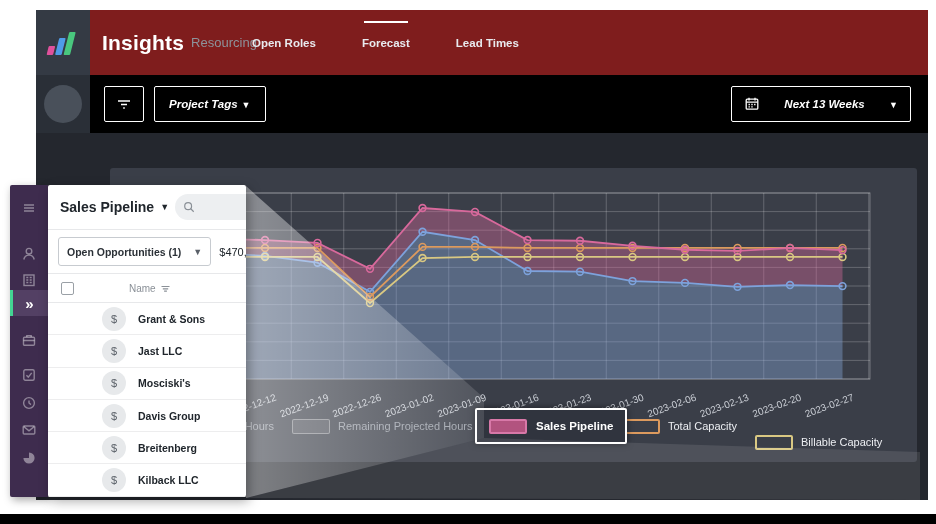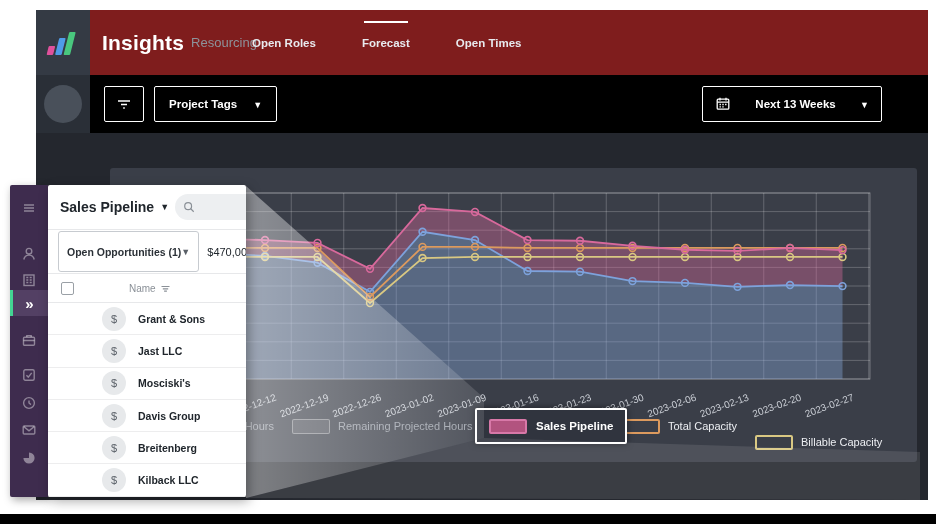--- a/index.html
+++ b/index.html
@@ -20,24 +20,24 @@
   .tab { position:relative; color:#e8eaee; font-size:11.5px; font-weight:bold; cursor:pointer; padding:6px 2px; }
   .tab.active::before { content:""; position:absolute; top:-10px; left:50%; transform:translateX(-50%); width:44px; height:2.5px; background:#fff; }
 
   
   #rail-avatar { left:0; top:65px; width:54px; height:58px; background:#2a2f37; }
   #rail-avatar .circle { position:absolute; left:8px; top:10px; width:38px; height:38px; border-radius:50%; background:#49505a; }
   #rail-funnel { left:0; top:123px; width:54px; height:52px; background:#363c46; display:flex; align-items:center; justify-content:center; }
 
   
   #toolbar { left:54px; top:65px; width:838px; height:58px; background:#000; }
-  .tb-btn { position:absolute; top:11px; height:36px; border:1.5px solid #fff; border-radius:2px; background:#000; color:#fff; display:flex; align-items:center; justify-content:center; gap:16px; font-size:11.5px; font-weight:bold; cursor:pointer; }
+  .tb-btn { position:absolute; top:11px; height:36px; border:1.5px solid #fff; border-radius:2px; background:#000; color:#fff; display:flex; align-items:center; justify-content:center; gap:4px; font-size:11.5px; font-weight:bold; cursor:pointer;font-style:italic; }
   #filter-btn { left:14px; width:40px; }
   #project-tags-btn { left:64px; padding:0 14px; }
-  #daterange-btn { left:612px; width:180px; padding:0 12px; justify-content:space-between; }
+  #daterange-btn { left:641px; width:180px; padding:0 12px; justify-content:space-between; }
   .caret { font-size:9px; line-height:1; position:relative; top:1px; }
 
   
   #content { left:0; top:123px; width:892px; height:367px; background:#24272e; }
   #card { left:74px; top:35px; width:807px; height:294px; background:#3a3e48; border-radius:3px; }
   #chart-svg { position:absolute; left:0; top:0; }
 
   
   .legend-item { position:absolute; display:flex; align-items:center; gap:8px; height:20px; cursor:pointer; }
   .swatch { width:38px; height:15px; border-radius:2px; flex:0 0 auto; }
@@ -60,21 +60,21 @@
   .side-icon .chev { font-size:15px; font-weight:bold; letter-spacing:-1px; }
 
   
   #list-panel { left:48px; top:185px; width:198px; height:312px; background:#fff; z-index:31; box-shadow:3px 4px 12px rgba(0,0,0,.35); border-radius:2px; overflow:hidden; }
   #panel-header { position:absolute; left:0; top:0; width:100%; height:45px; display:flex; align-items:center; padding:0 12px; gap:6px; border-bottom:1px solid #e7e8ea; }
   #panel-title { font-size:14px; font-weight:bold; color:#20262c; white-space:nowrap; }
   #panel-title-caret { font-size:9px; color:#20262c; }
   #panel-search { margin-left:auto; width:88px; height:26px; background:#edeff1; border-radius:13px; display:flex; align-items:center; padding:0 8px; gap:5px; }
   #panel-search input { border:none; background:transparent; outline:none; width:55px; font-size:10px; }
   #panel-filter-row { position:absolute; left:0; top:45px; width:100%; height:44px; display:flex; align-items:center; padding:0 10px; gap:8px; border-bottom:1px solid #e7e8ea; }
-  #opps-dropdown { height:41px; border:1.5px solid #c7cbd0; border-radius:3px; display:flex; align-items:center; gap:0; padding:0 8px; font-size:10.5px; font-weight:bold; color:#2b3137; cursor:pointer; white-space:nowrap; }
+  #opps-dropdown { height:29px; border:1.5px solid #c7cbd0; border-radius:3px; display:flex; align-items:center; gap:12px; padding:0 8px; font-size:10.5px; font-weight:bold; color:#2b3137; cursor:pointer; white-space:nowrap; }
   #opps-amount { font-size:11px; color:#20262c; white-space:nowrap; }
   #panel-cols { position:absolute; left:0; top:89px; width:100%; height:29px; display:flex; align-items:center; padding:0 13px; border-bottom:1px solid #e7e8ea; }
   #row-checkbox { width:13px; height:13px; border:1.5px solid #9aa0a6; border-radius:2px; cursor:pointer; }
   #col-name { margin-left:55px; font-size:10px; color:#8a9097; display:flex; align-items:center; gap:4px; }
   #panel-rows { position:absolute; left:0; top:118px; width:100%; }
   .p-row { height:32.3px; display:flex; align-items:center; padding:0 12px; gap:12px; border-bottom:1px solid #ededee; cursor:pointer; }
   .p-row .badge { width:24px; height:24px; border-radius:50%; background:#e7e9eb; color:#5a6068; font-size:11px; display:flex; align-items:center; justify-content:center; margin-left:42px; }
   .p-row .name { font-size:10.5px; font-weight:bold; color:#20262c; white-space:nowrap; }
 
   
@@ -97,21 +97,21 @@
         </g>
       </svg>
     </div>
     <div id="brand" class="abs">
       <span class="primary">Insights</span>
       <span class="secondary">Resourcing</span>
     </div>
     <div id="nav-tabs" class="abs">
         <div class="tab">Open Roles</div>
         <div class="tab active">Forecast</div>
-        <div class="tab">Open Times</div>
+        <div class="tab">Lead Times</div>
       </div>
   </div>
 
   <div id="rail-avatar" class="abs">
     <div class="circle"></div>
   </div>
   <div id="rail-funnel" class="abs">
     <svg class="icon" width="22" height="22" viewBox="0 0 22 22" fill="none" stroke="#fff" stroke-width="1.3">
       <ellipse cx="11" cy="6.2" rx="6" ry="2.1"></ellipse>
       <path d="M5.2 7.2 L9.3 12.6 L9.3 15.6 L12.7 17.2 L12.7 12.6 L16.8 7.2"></path>

